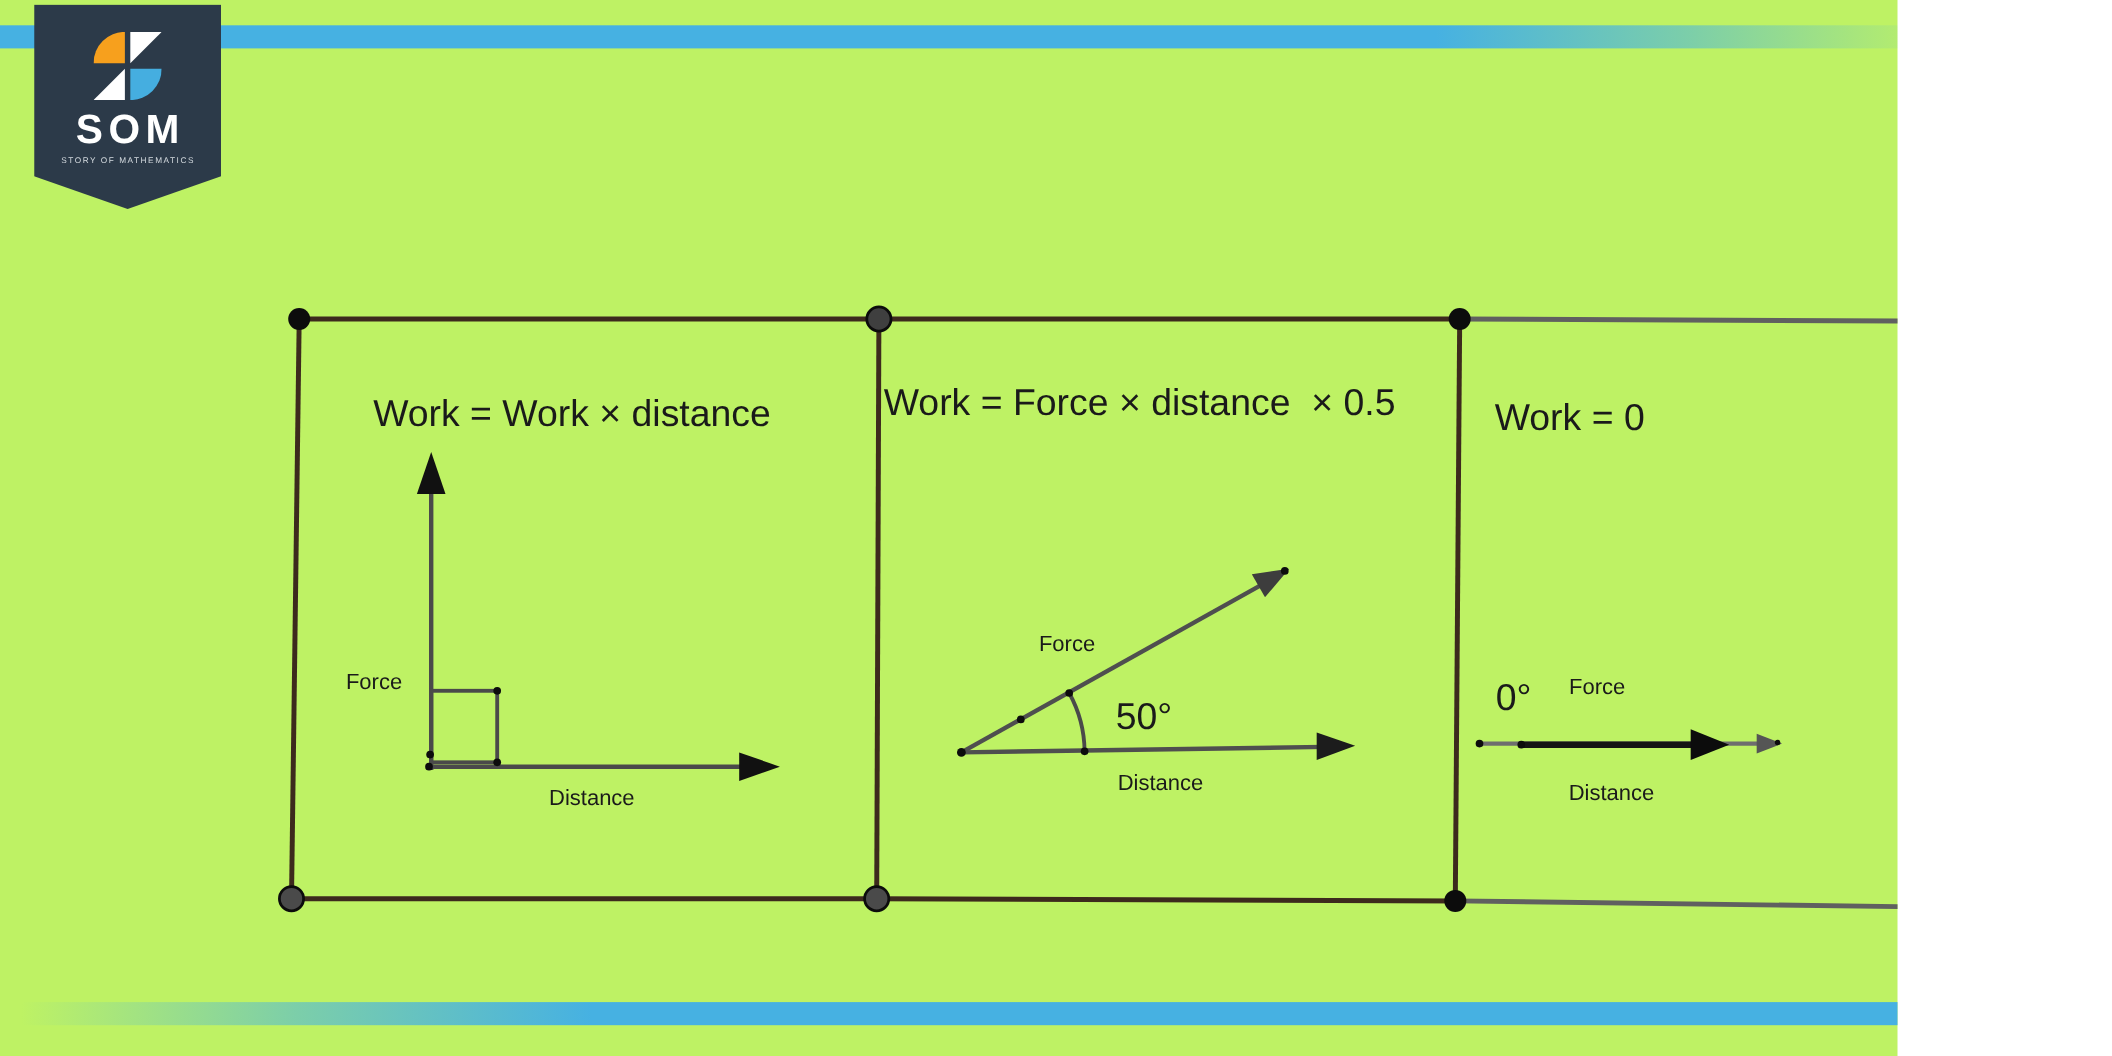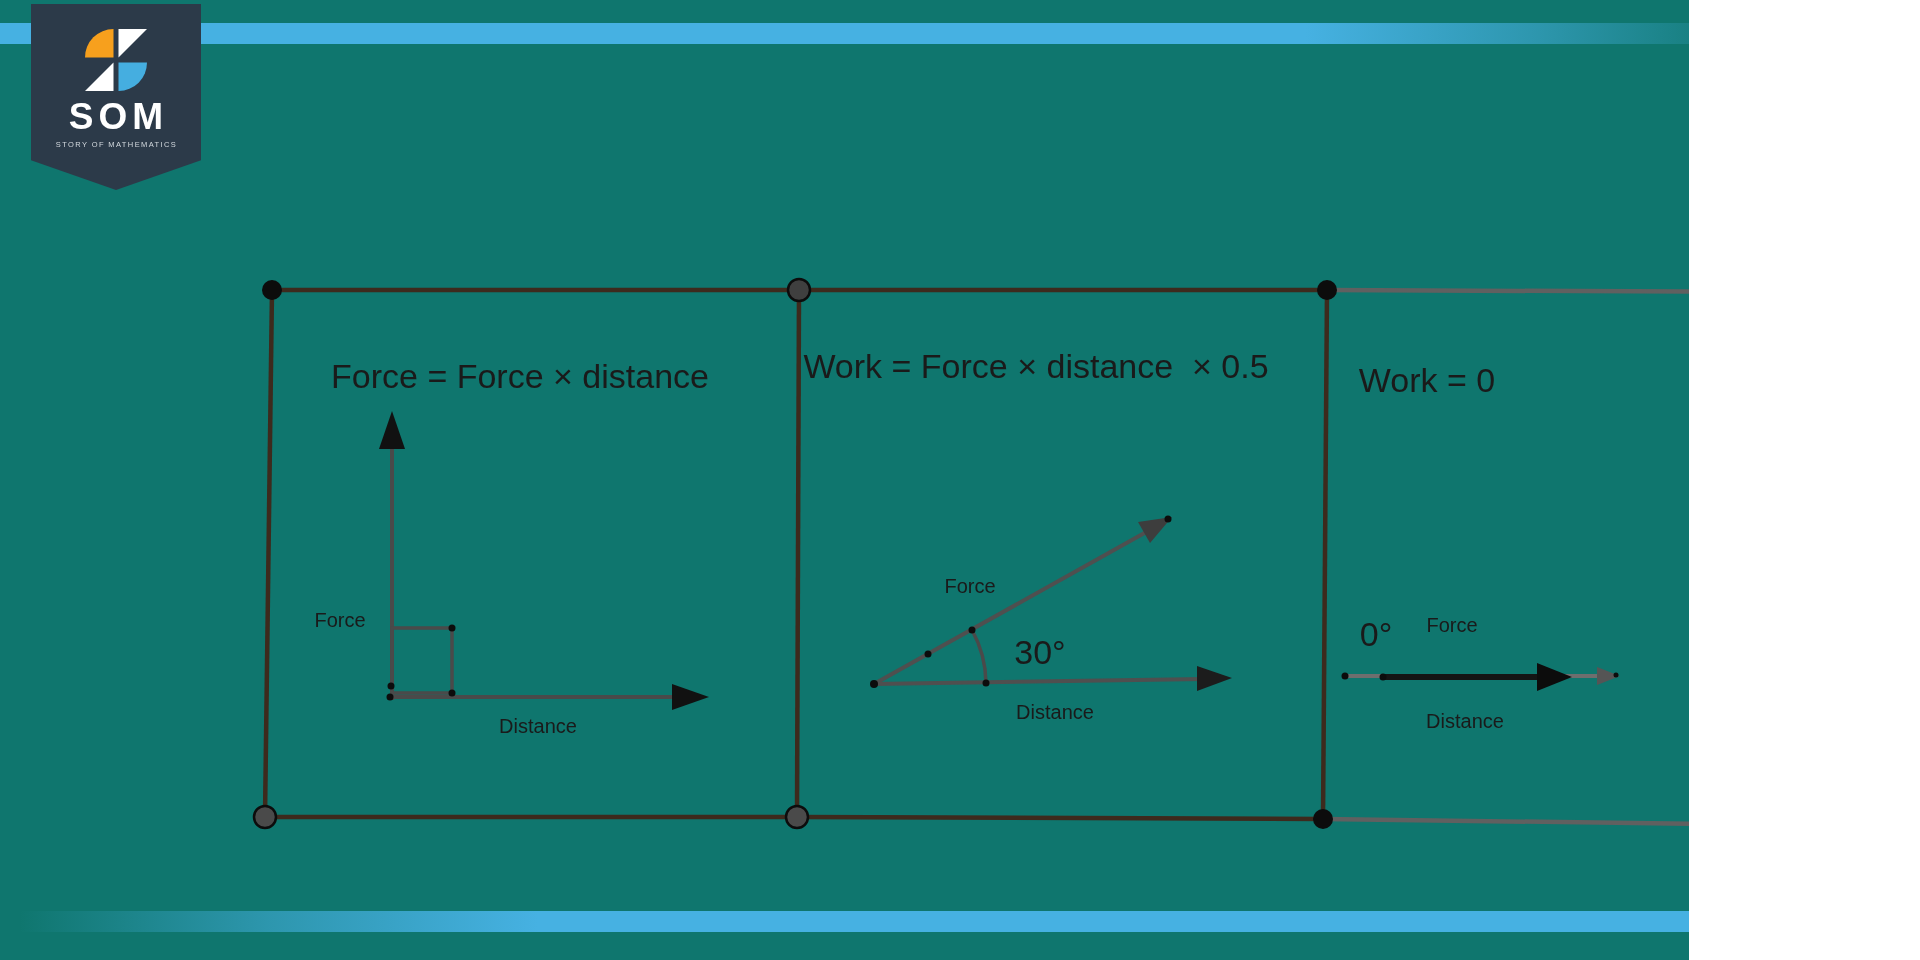--- a/index.html
+++ b/index.html
@@ -1,21 +1,22 @@
 <!DOCTYPE html>
 <html><head>
 <meta charset="utf-8">
 <style>
   html,body{margin:0;padding:0;background:#ffffff;}
   #stage{
     position:relative;
     width:1689px;height:960px;
-    background:#0f766e;
+    background:#bef264;
     overflow:hidden;
     font-family:"Liberation Sans", sans-serif;
+    padding-left:36px;
   }
   .bar{position:absolute;left:0;width:1920px;height:21px;}
   #top-bar{top:23px;background:linear-gradient(to right,#46b1e2 0%,#46b1e2 68%,rgba(70,177,226,.55) 80%,rgba(70,177,226,0) 92%);}
   #bottom-bar{top:911px;background:linear-gradient(to right,rgba(70,177,226,0) 1%,rgba(70,177,226,.55) 14%,#46b1e2 28%,#46b1e2 100%);}
 
   
   #logo{
     position:absolute;left:31px;top:4px;width:170px;height:186px;
     background:#2c3a49;
     clip-path:polygon(0 0,100% 0,100% 84%,50% 100%,0 84%);
@@ -130,27 +131,27 @@
       <line x1="1383" y1="677" x2="1540" y2="677" stroke="#141414" stroke-width="6"></line>
       <polygon points="1572,677 1537,663 1537,691" fill="#0c0c0c"></polygon>
     </g>
     <g fill="#0c0c0c">
       <circle cx="1345" cy="676" r="3.5"></circle>
       <circle cx="1383" cy="677" r="3.5"></circle>
       <circle cx="1616" cy="675" r="2.5"></circle>
     </g>
   </svg>
 
-  <div class="label formula" style="left:520px;top:376px;">Force = Force × distance</div>
+  <div class="label formula" style="left:520px;top:376px;">Work = Work × distance</div>
   <div class="label axis" style="left:340px;top:620px;">Force</div>
   <div class="label axis" style="left:538px;top:726px;">Distance</div>
 
   <div class="label formula" style="left:1036px;top:366px;">Work = Force × distance  × 0.5</div>
   <div class="label axis" style="left:970px;top:586px;">Force</div>
-  <div class="label angle" style="left:1040px;top:652px;">30°</div>
+  <div class="label angle" style="left:1040px;top:652px;">50°</div>
   <div class="label axis" style="left:1055px;top:712px;">Distance</div>
 
   <div class="label formula" style="left:1427px;top:380px;text-align:right;">Work = 0</div>
   <div class="label angle" style="left:1376px;top:634px;">0°</div>
   <div class="label axis" style="left:1452px;top:625px;">Force</div>
   <div class="label axis" style="left:1465px;top:721px;">Distance</div>
 
 </div>
 
 </body></html>

